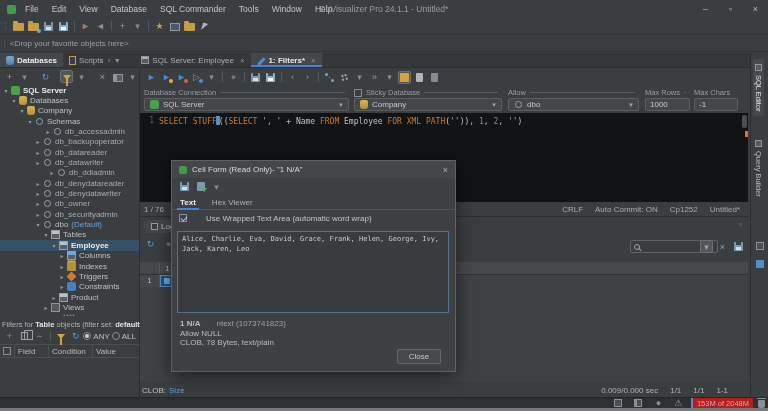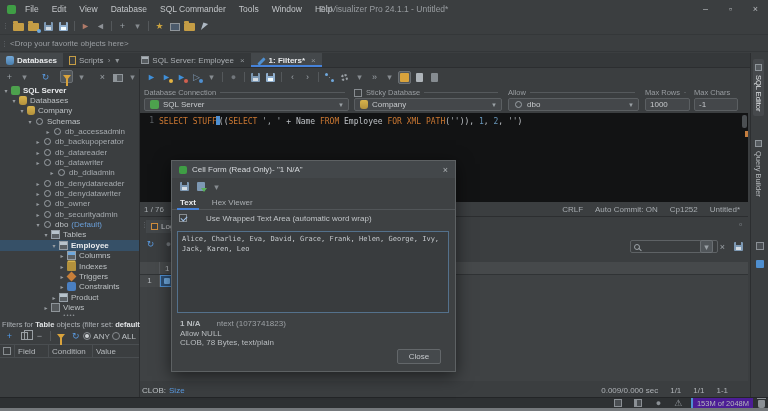--- a/index.html
+++ b/index.html
@@ -149,21 +149,21 @@
   
   #right-strip{position:absolute;right:0;top:53px;width:18px;bottom:14px;background:#3b3e40;border-left:1px solid #2c2e30}
   .vtab{writing-mode:vertical-rl;display:flex;align-items:center;gap:4px;color:#b6babd;padding:5px 1px;position:absolute;left:2px;font-size:7.5px;white-space:nowrap}
   .vtab.active{background:#46494c;border-radius:2px;color:#dfe2e4}
   .vtab i{width:7px;height:7px;border:1px solid #8f959a;background:#565b5f}
   #strip-icons{position:absolute;left:0;right:0;top:186px;display:flex;flex-direction:column;align-items:center;gap:5px}
 
   
   #statusbar{position:absolute;left:0;bottom:3px;right:0;height:11px;background:#2e3133;border-top:1px solid #232527;display:flex;align-items:center;justify-content:flex-end;gap:5px;padding-right:3px}
   #status-icons{display:flex;gap:5px;align-items:center}
-  #mem{height:10px;background:#4c1d95;border-left:2px solid #4f8fd0;padding:0 4px;color:#b4b8bb;display:flex;align-items:center;font-size:7.5px}
+  #mem{height:10px;background:#b91c1c;border-left:2px solid #4f8fd0;padding:0 4px;color:#b4b8bb;display:flex;align-items:center;font-size:7.5px}
   #bottom-edge{position:absolute;left:0;right:0;bottom:0;height:3px;background:#75797c}
 
   
   #dialog{position:absolute;left:171px;top:160px;width:285px;height:212px;background:#3e4143;border:1px solid #5d6163;box-shadow:0 4px 16px rgba(0,0,0,.55);z-index:20}
   .d-title{height:17px;display:flex;align-items:center;padding:0 7px;gap:5px;background:#43474a;color:#d7dadd}
   .d-title .logo{width:8px;height:8px;background:#3f9e45;border-radius:2px;flex:none}
   .d-title .d-close{margin-left:auto;color:#aeb2b5;font-size:9px}
   #dialog-toolbar-icons{height:17px;display:flex;align-items:center;padding-left:5px;gap:1px}
   .d-tabs{height:15px;display:flex;padding-left:8px;gap:16px;border-bottom:1px solid #515558}
   .d-tab{display:flex;align-items:center;color:#aaaeb2;position:relative}

